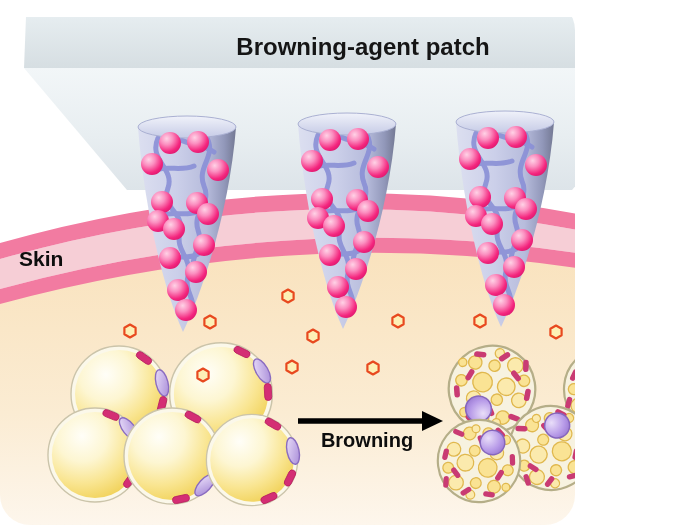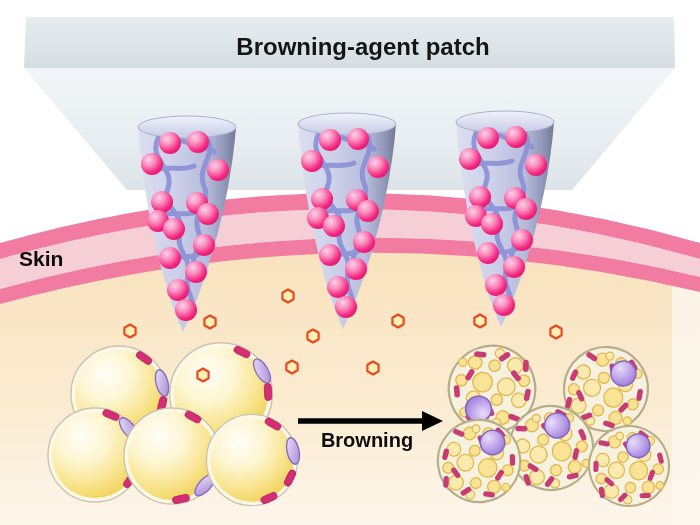--- a/index.html
+++ b/index.html
@@ -1,17 +1,17 @@
 <!DOCTYPE html>
 <html><head>
 <meta charset="utf-8">
 <style>
   html,body{margin:0;padding:0;background:#fff;}
-  .stage{position:relative;width:700px;height:525px;overflow:hidden;background:#ffffff;
-         font-family:"Liberation Sans", sans-serif;}
+  .stage{position:relative;width:575px;height:525px;overflow:hidden;background:#ffffff;
+         font-family:"Liberation Sans", sans-serif;border-radius:30px;}
   svg{display:block;}
   text{font-family:"Liberation Sans","DejaVu Sans",sans-serif;}
 </style>
 </head>
 <body>
 
 <div class="stage">
 <svg width="700" height="525" viewBox="0 0 700 525" xmlns="http://www.w3.org/2000/svg">
   <defs>
     <linearGradient id="gradPatchTop" x1="0" y1="0" x2="0" y2="1">

